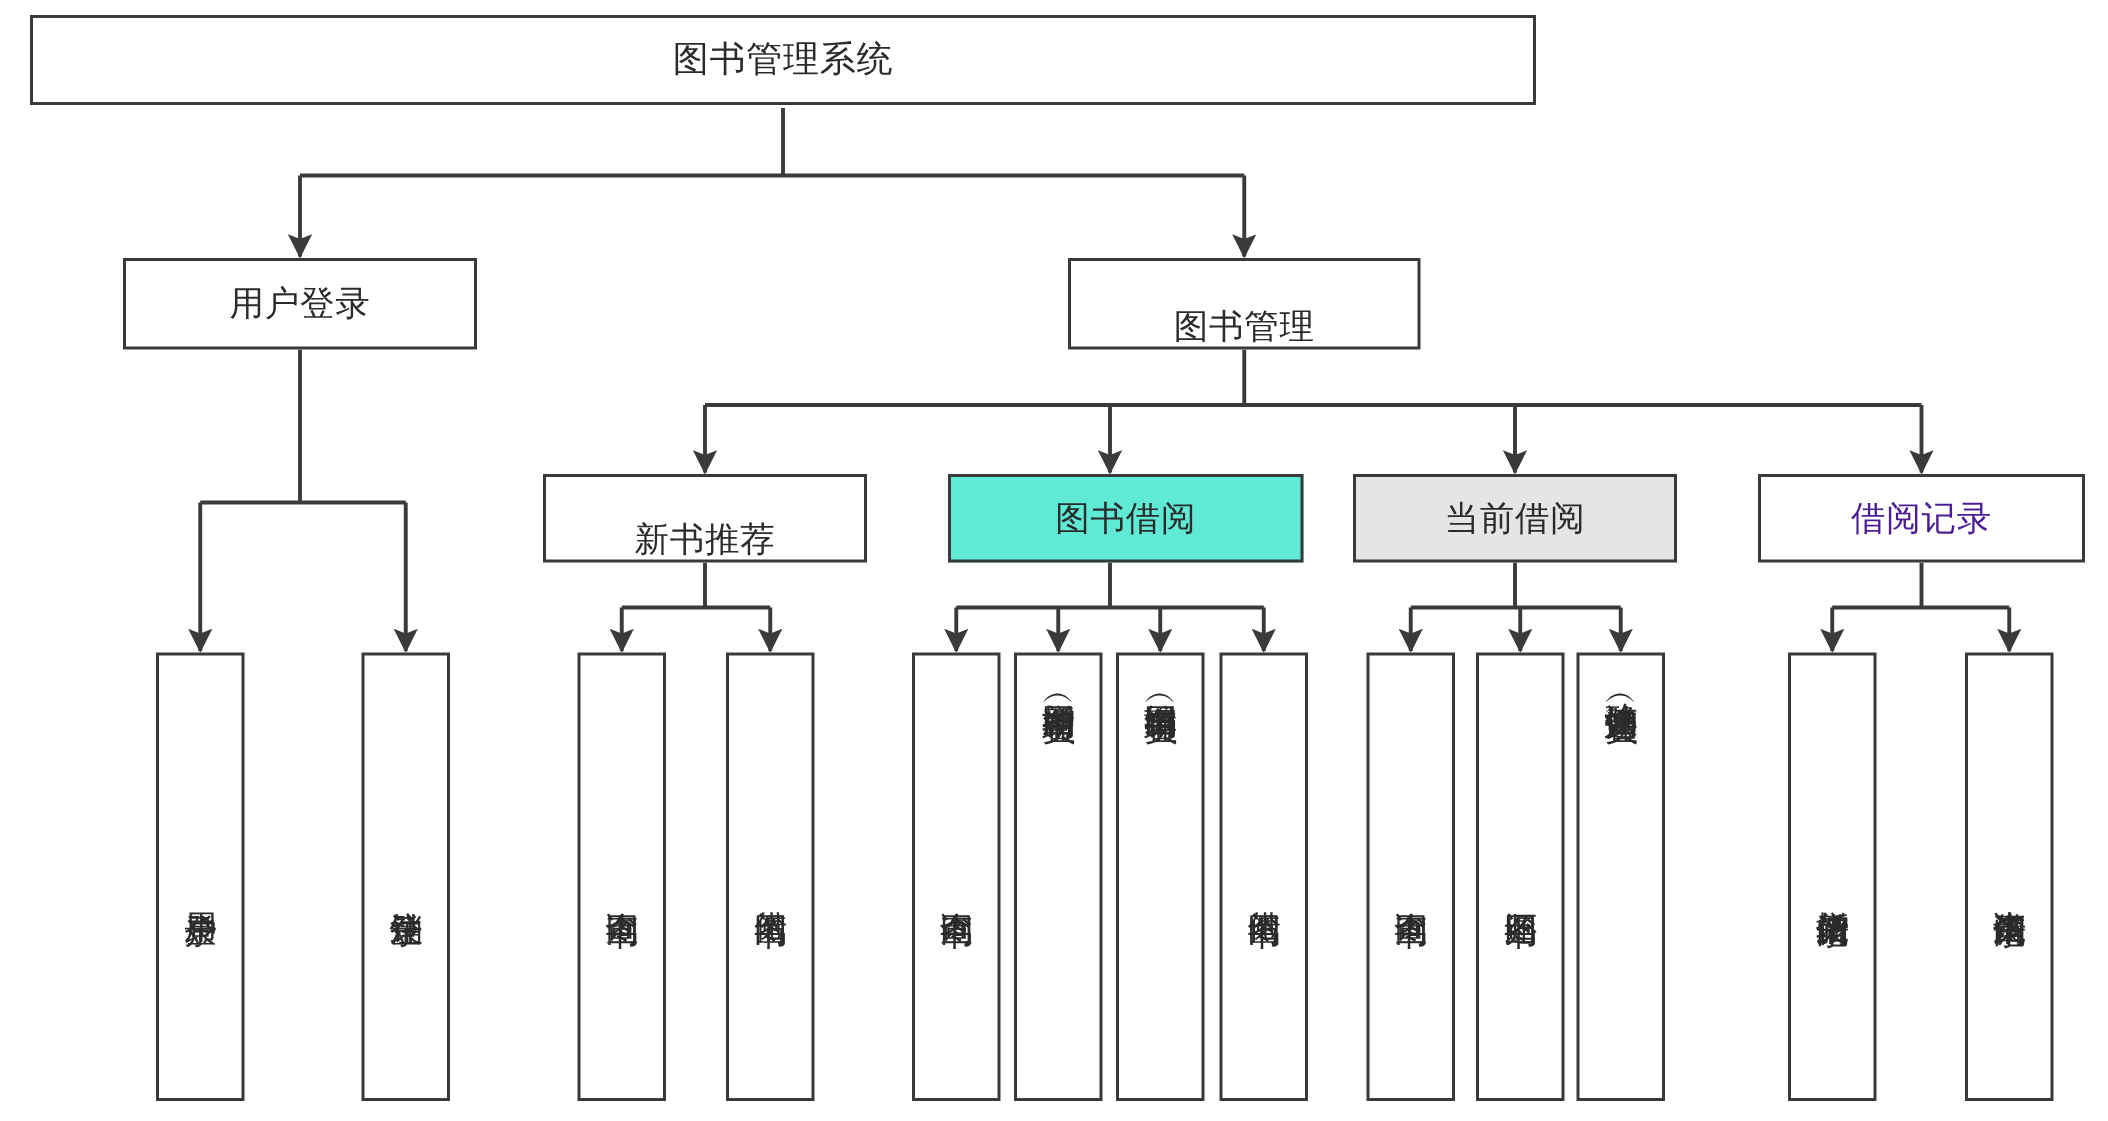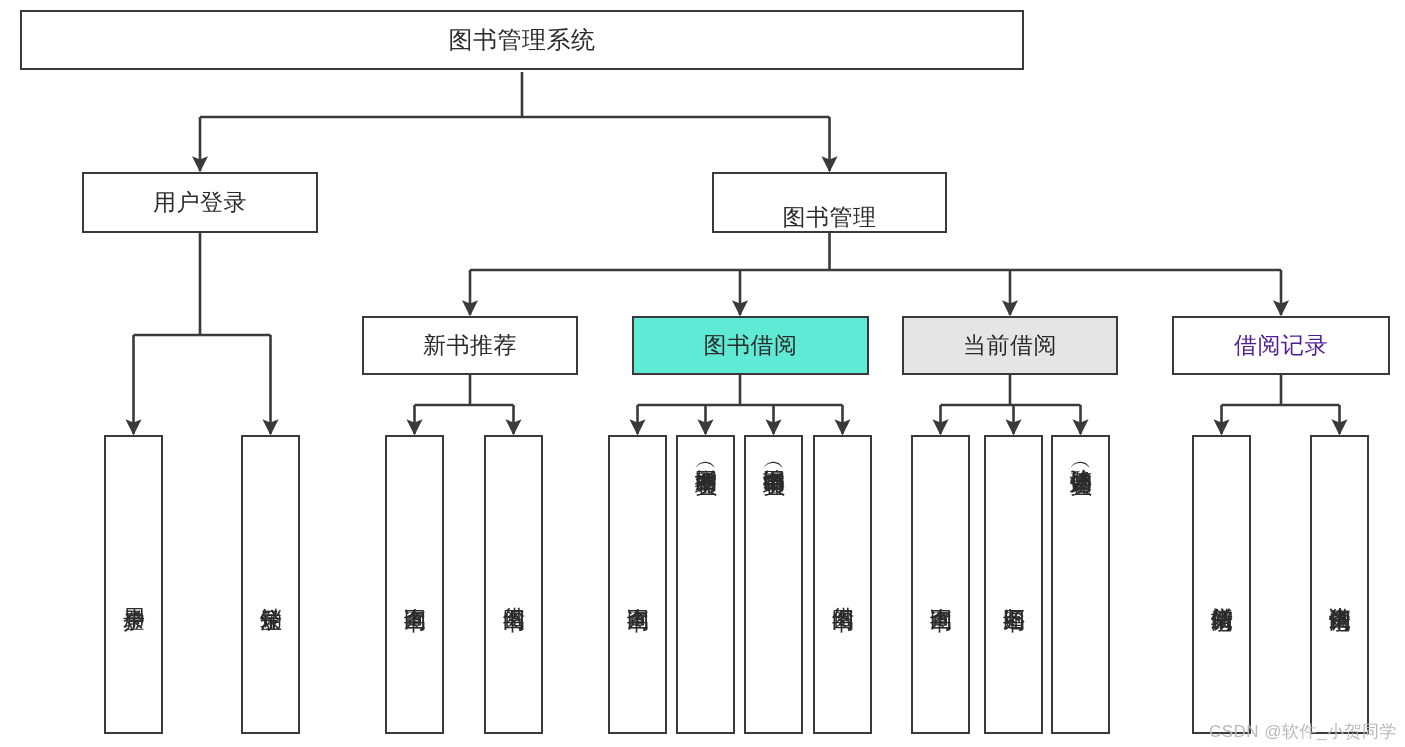--- a/index.html
+++ b/index.html
@@ -122,21 +122,21 @@
   <div id="node-layer">
       <div class="node horiz lvl0" style="left: 20px; top: 10px; width: 1004px; height: 60px; border-color: rgb(58, 58, 58); background: rgb(255, 255, 255); color: rgb(43, 43, 43);">
         <span class="lbl">图书管理系统</span>
       </div>
       <div class="node horiz lvl1" style="left: 82px; top: 172px; width: 236px; height: 61px; border-color: rgb(58, 58, 58); background: rgb(255, 255, 255); color: rgb(43, 43, 43);">
         <span class="lbl">用户登录</span>
       </div>
       <div class="node horiz lvl1" style="left: 712px; top: 172px; width: 235px; height: 61px; border-color: rgb(58, 58, 58); background: rgb(255, 255, 255); color: rgb(43, 43, 43); align-items: flex-end;">
         <span class="lbl">图书管理</span>
       </div>
-      <div class="node horiz lvl2" style="left: 362px; top: 316px; width: 216px; height: 59px; border-color: rgb(58, 58, 58); background: rgb(255, 255, 255); color: rgb(43, 43, 43);">
+      <div class="node horiz lvl2" style="left: 362px; top: 316px; width: 216px; height: 59px; border-color: rgb(58, 58, 58); background: rgb(255, 255, 255); color: rgb(43, 43, 43); align-items: flex-end;">
         <span class="lbl">新书推荐</span>
       </div>
       <div class="node horiz lvl2" style="left: 632px; top: 316px; width: 237px; height: 59px; border-color: rgb(58, 58, 58); background: #5eead4; color: rgb(43, 43, 43);">
         <span class="lbl">图书借阅</span>
       </div>
       <div class="node horiz lvl2" style="left: 902px; top: 316px; width: 216px; height: 59px; border-color: rgb(58, 58, 58); background: #e5e5e5; color: rgb(43, 43, 43);">
         <span class="lbl">当前借阅</span>
       </div>
       <div class="node horiz lvl2" style="left: 1172px; top: 316px; width: 218px; height: 59px; border-color: rgb(58, 58, 58); background: rgb(255, 255, 255); color: #4c1d95;">
         <span class="lbl">借阅记录</span>
@@ -175,14 +175,13 @@
         <span class="lbl">确认归还（管理员）</span>
       </div>
       <div class="node leaf lvl3 mid" style="left: 1192px; top: 435px; width: 59px; height: 299px; border-color: rgb(58, 58, 58); background: rgb(255, 255, 255); color: rgb(43, 43, 43);">
         <span class="lbl">新增借阅记录</span>
       </div>
       <div class="node leaf lvl3 mid" style="left: 1310px; top: 435px; width: 59px; height: 299px; border-color: rgb(58, 58, 58); background: rgb(255, 255, 255); color: rgb(43, 43, 43);">
         <span class="lbl">查询借阅记录</span>
       </div>
     </div>
 
-  <div id="watermark">CSDN @软件_小贺同学</div>
 </div>
 
 </body></html>

